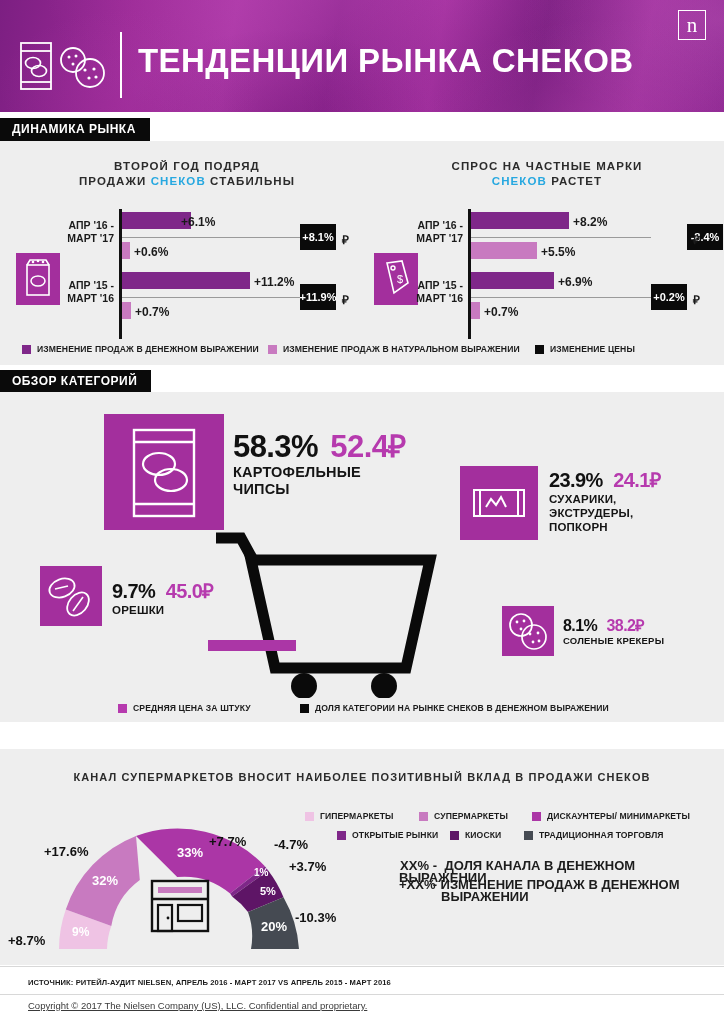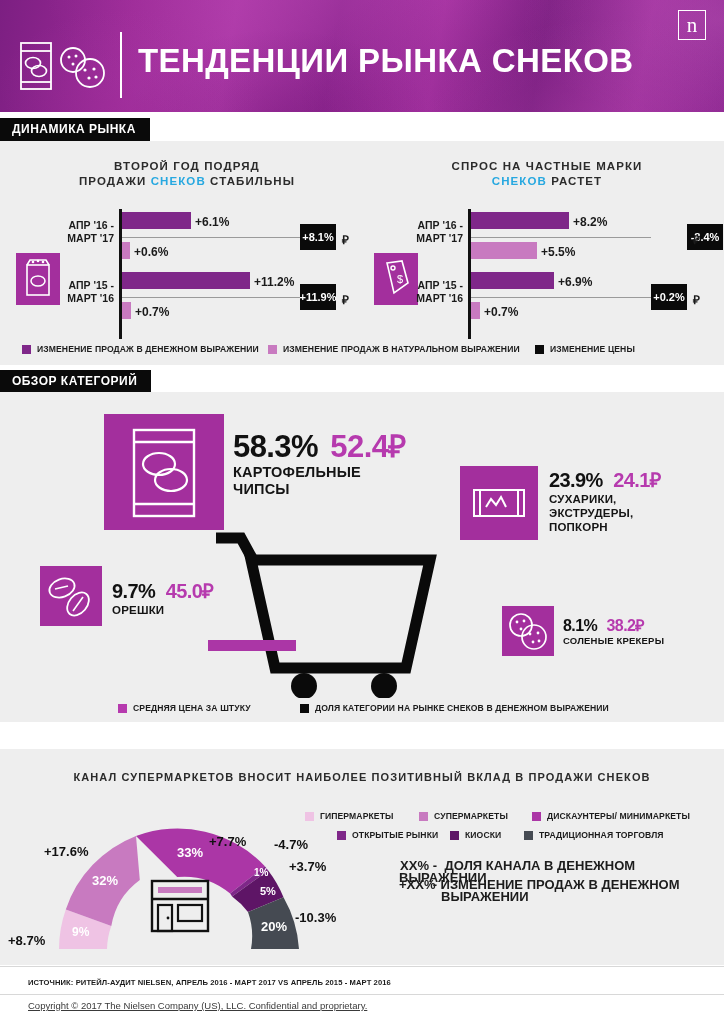--- a/index.html
+++ b/index.html
@@ -178,21 +178,21 @@
       </svg>
     </div>
 
     <div class="axis" style="left:119px; top:68px; height:130px;"></div>
 
     <div class="ylab" style="left:42px; top:78px;">
       <div>АПР '16 -</div>
       <div>МАРТ '17</div>
     </div>
     <div class="bar dark" style="left:122px; top:71px; width:69px;"></div>
-    <div class="barlabel" style="left:195px; top:74px;">+6.1%</div>
+    <div class="barlabel" style="left:181px; top:74px;">+6.1%</div>
     <div class="bar light" style="left:122px; top:101px; width:8px;"></div>
     <div class="barlabel" style="left:134px; top:104px;">+0.6%</div>
     <div class="leader" style="left:122px; top:96px; width:178px;"></div>
     <div class="pricebox" style="left:300px; top:83px;">+8.1%</div>
     <div class="rub" style="left:342px; top:90px;">₽</div>
 
     <div class="ylab" style="left:42px; top:138px;">
       <div>АПР '15 -</div>
       <div>МАРТ '16</div>
     </div>

